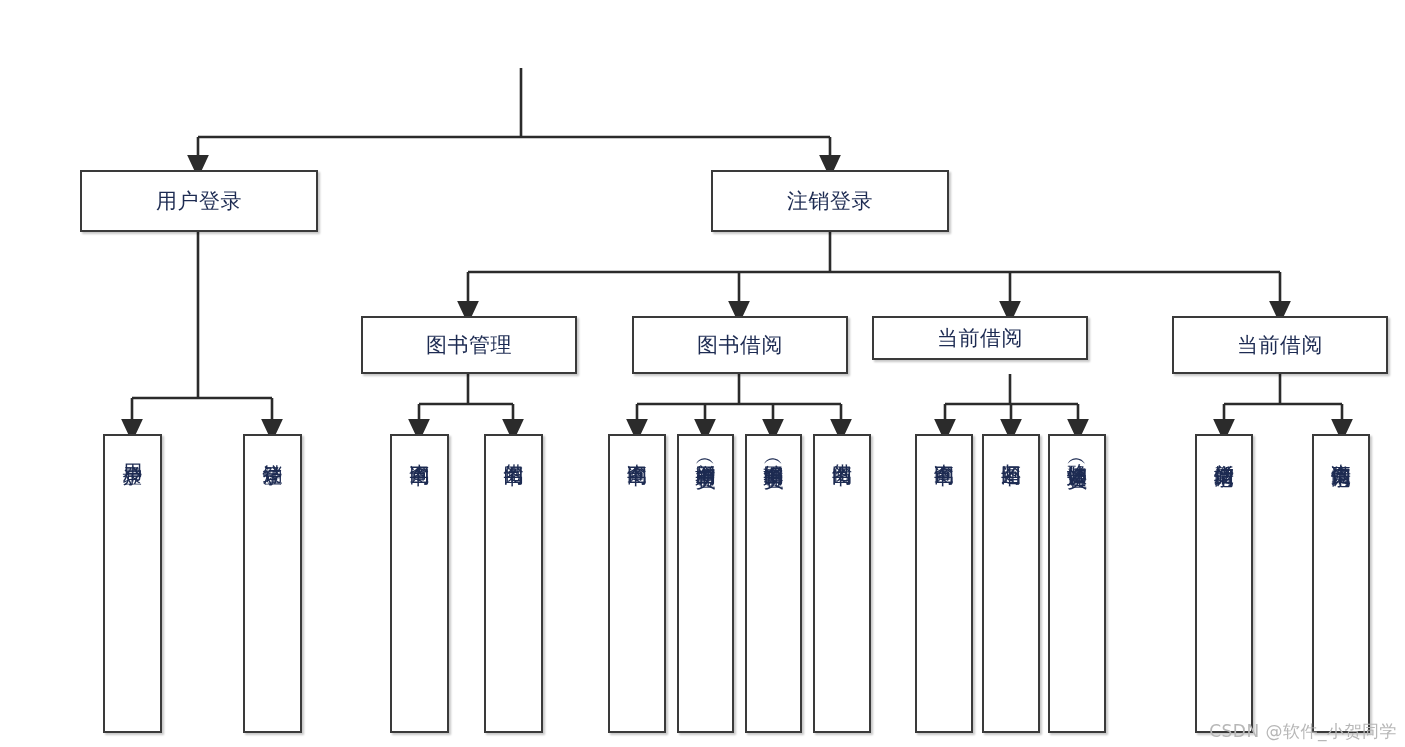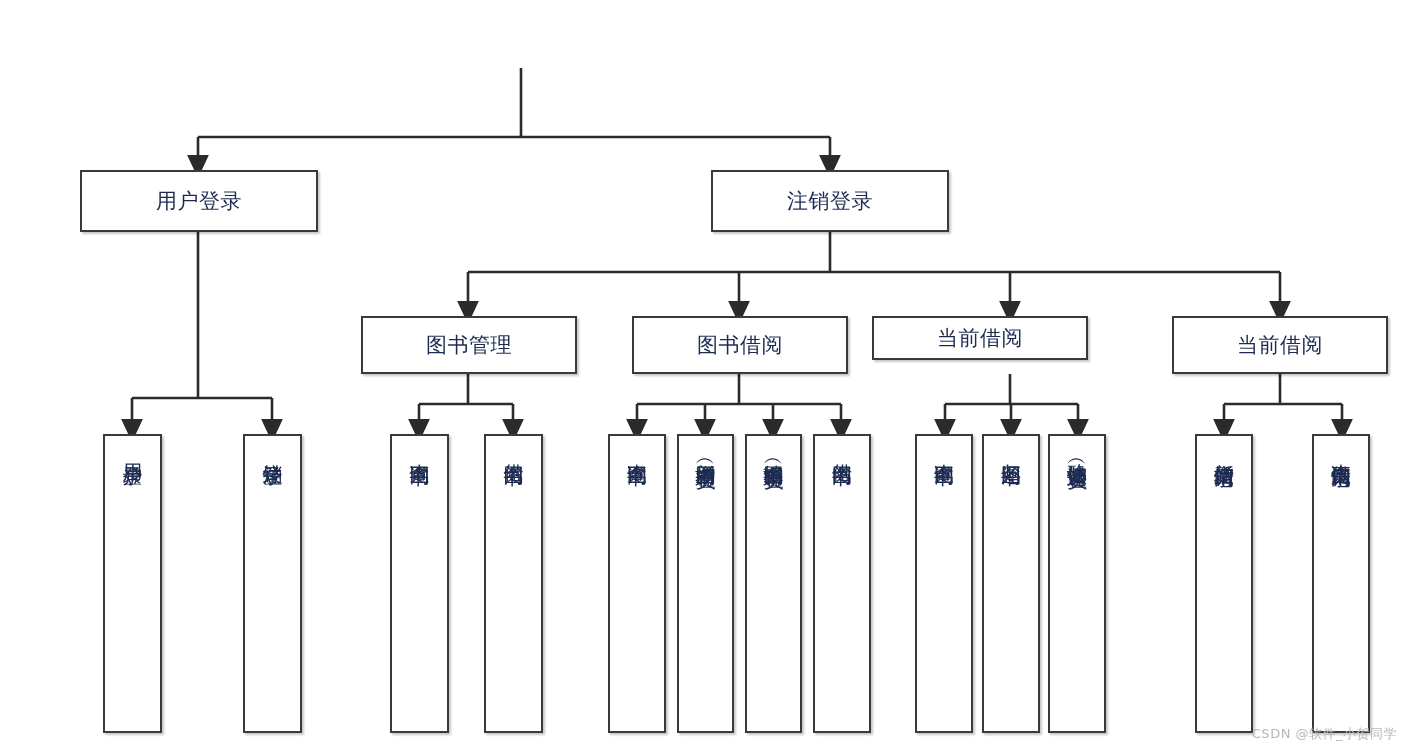--- a/index.html
+++ b/index.html
@@ -53,21 +53,21 @@
     text-orientation: upright;
     font-size: 20px;
     line-height: 1.46;
     letter-spacing: 1px;
     white-space: normal;
   }
   #watermark {
     position: absolute;
     right: 8px;
     bottom: 4px;
-    font-size: 13px;
+    font-size: 17px;
     color: #b7b7b7;
     letter-spacing: 0.5px;
     white-space: nowrap;
     pointer-events: none;
   }
 </style>
 </head>
 <body>
 
 <div id="canvas">

